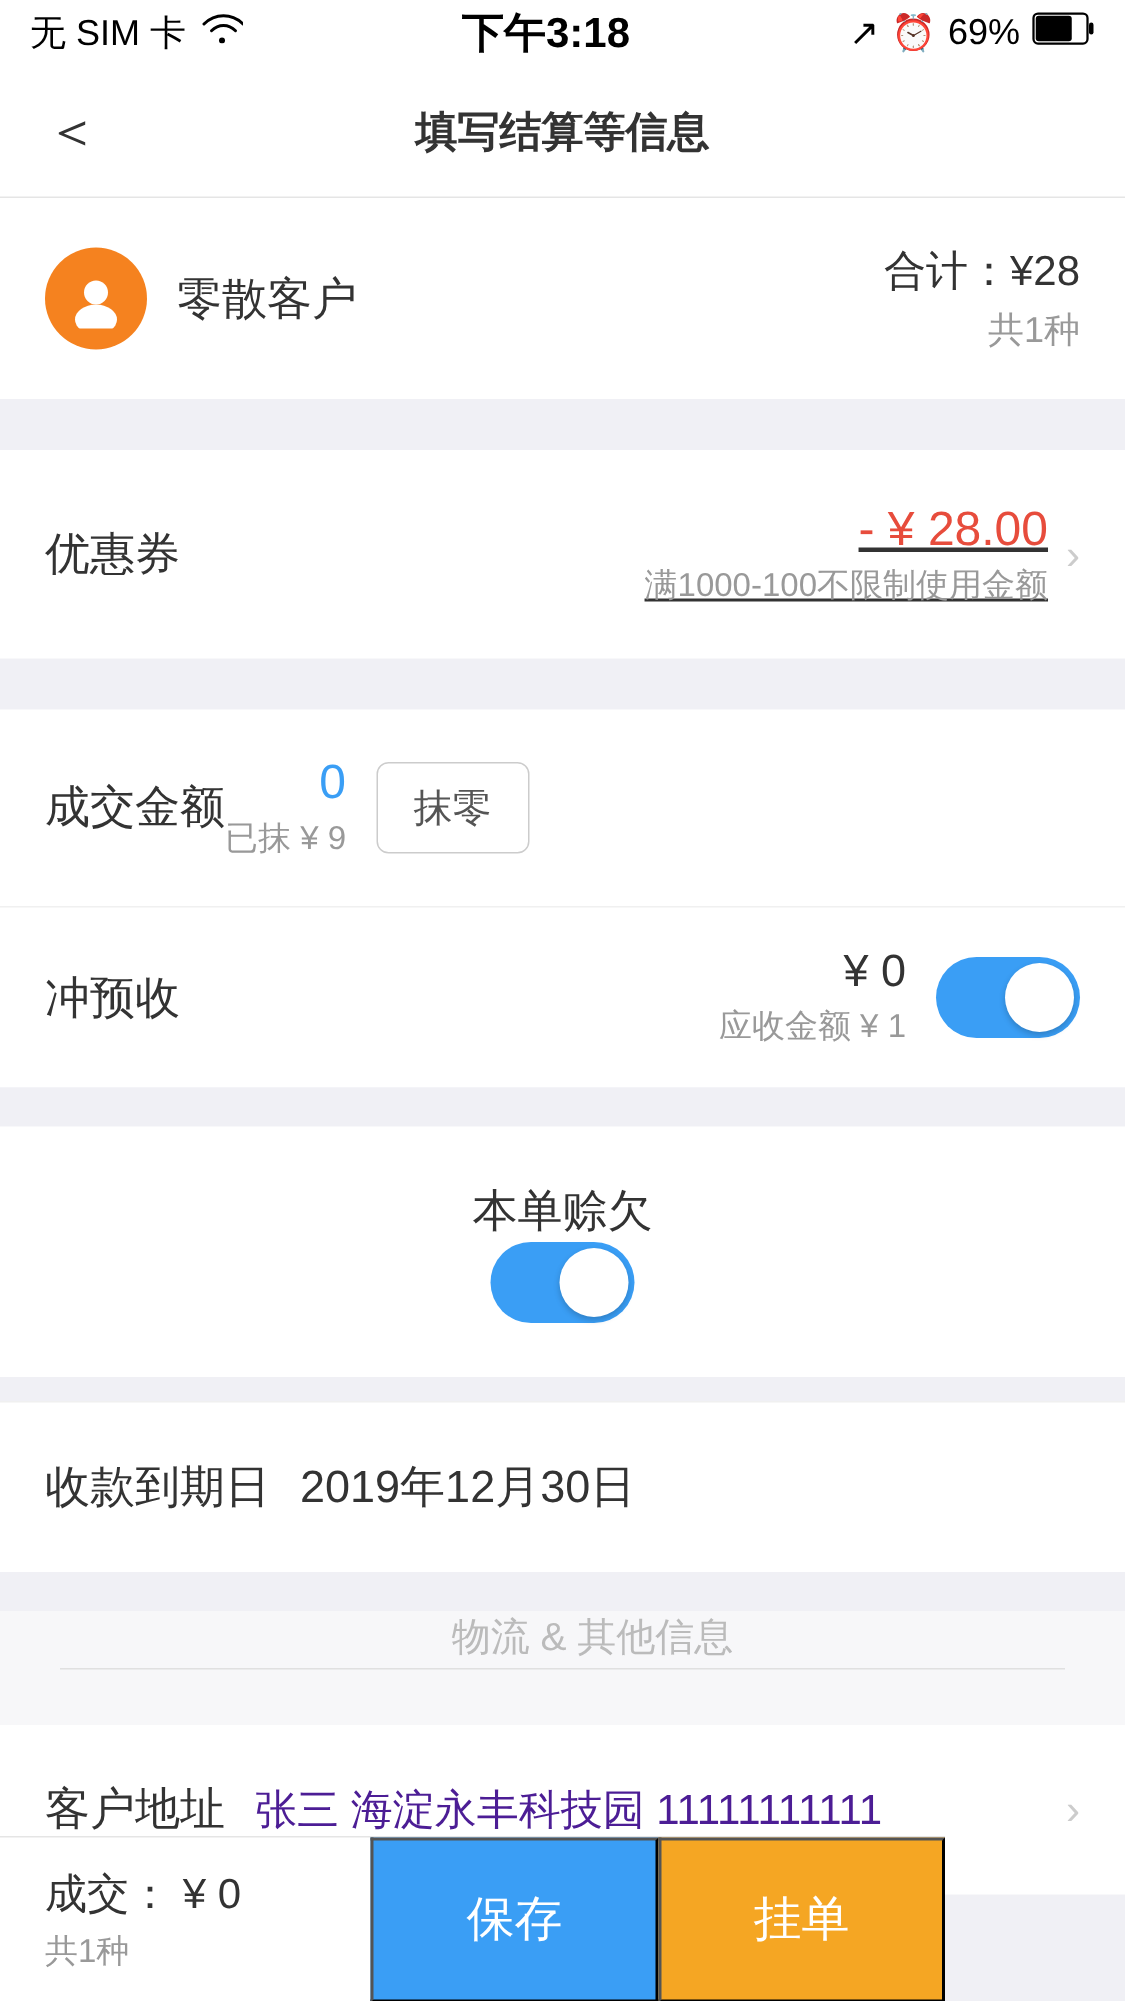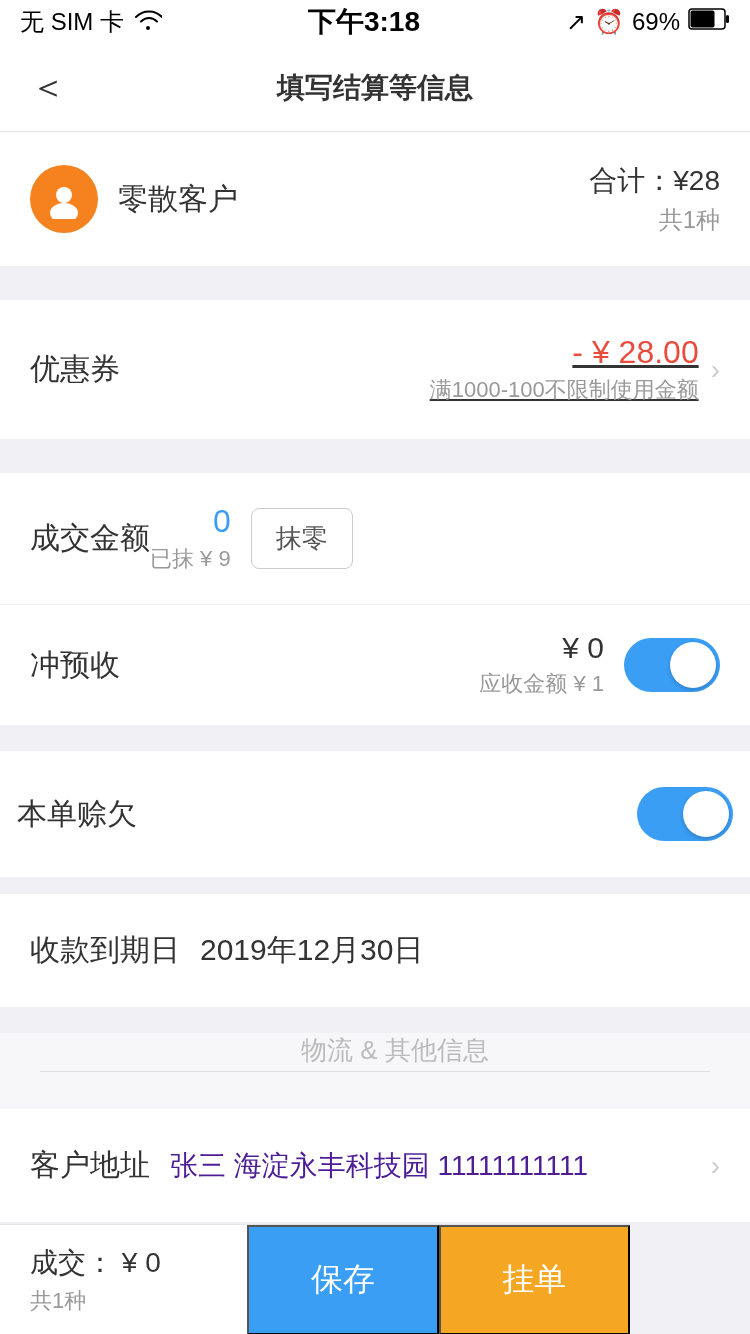--- a/index.html
+++ b/index.html
@@ -240,22 +240,23 @@
       right: 4px;
       box-shadow: 0 2px 4px rgba(0,0,0,0.2);
     }
 
     
     .debt-section {
       background: #fff;
       display: flex;
       align-items: center;
       justify-content: space-between;
-      padding: 36px 17px;
+      padding: 36px 30px;
       margin-bottom: 16px;
+      flex-direction: column;
     }
     .debt-label {
       font-size: 30px;
       color: #333;
     }
 
     
     .due-date-section {
       background: #fff;
       padding: 36px 30px;

